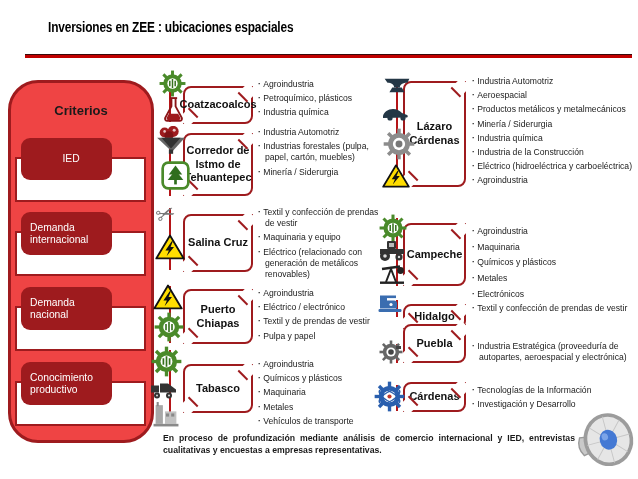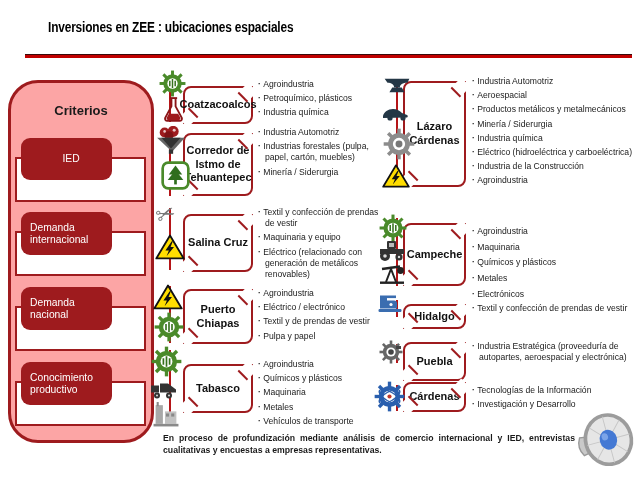--- a/index.html
+++ b/index.html
@@ -3,21 +3,21 @@
 <meta charset="utf-8">
 <style>
   html,body{margin:0;padding:0;background:#fff;}
   .slide{position:relative;width:638px;height:479px;background:#fff;overflow:hidden;
          font-family:"Liberation Sans",sans-serif;color:#111;}
   .title{position:absolute;left:48px;top:19px;font-size:14.5px;font-weight:bold;color:#000;
          letter-spacing:-0.2px;transform:scaleX(0.82);transform-origin:left center;white-space:nowrap;}
   .rule{position:absolute;left:25px;top:54px;width:607px;height:3px;background:#C00000;border-top:1px solid #3a0a0a;}
 
   
-  .panel{position:absolute;left:8px;top:80px;width:140px;height:357px;border:3px solid #9E1B1E;border-radius:30px;background:#fca5a5;}
+  .panel{position:absolute;left:8px;top:80px;width:140px;height:357px;border:3px solid #9E1B1E;border-radius:30px;background:#ef4444;}
   .panel-heading{position:absolute;left:0;top:20px;width:100%;text-align:center;font-size:13px;font-weight:bold;color:#1a1a1a;}
   .c-outline{position:absolute;left:4px;width:127px;height:41px;border:2px solid #9E1B1E;background:#fff;}
   .c-filled{position:absolute;left:10px;width:91px;height:43px;background:#9E1B1E;border-radius:9px;
             color:#fff;font-size:10.3px;line-height:1.15;display:flex;align-items:center;padding-left:9px;box-sizing:border-box;justify-content:center;}
 
   
   .locbox{position:absolute;background:#fff;border:2px solid #9E1B1E;border-radius:8px;
           border-top-right-radius:0;border-bottom-left-radius:0;
           display:flex;align-items:center;justify-content:center;text-align:center;
           font-size:11px;font-weight:bold;color:#111;line-height:1.25;padding:2px;box-sizing:border-box;}
@@ -155,35 +155,35 @@
 
   <div class="locbox" style="left:403px;top:81px;width:63px;height:106px">
       <span>Lázaro Cárdenas</span>
     </div>
   <div class="locbox" style="left:403px;top:223px;width:63px;height:63px">
       <span>Campeche</span>
     </div>
   <div class="locbox" style="left:403px;top:304px;width:63px;height:25px">
       <span>Hidalgo</span>
     </div>
-  <div class="locbox" style="left:403px;top:342px;width:63px;height:39px">
+  <div class="locbox" style="left:403px;top:324px;width:63px;height:39px">
       <span>Puebla</span>
     </div>
   <div class="locbox" style="left:403px;top:382px;width:63px;height:30px">
       <span>Cárdenas</span>
     </div>
 
   <ul class="blist right" style="left:472px;top:76px">
     <li>Industria Automotriz</li>
     <li>Aeroespacial</li>
     <li>Productos metálicos y metalmecánicos</li>
     <li>Minería / Siderurgia</li>
     <li>Industria química</li>
+    <li>Industria de la Construcción</li>
     <li>Eléctrico (hidroeléctrica y carboeléctrica)</li>
-    <li>Industria de la Construcción</li>
     <li>Agroindustria</li>
   </ul>
   <ul class="blist right spread" style="left:472px;top:226px">
     <li>Agroindustria</li>
     <li>Maquinaria</li>
     <li>Químicos y plásticos</li>
     <li>Metales</li>
     <li>Electrónicos</li>
   </ul>
   <ul class="blist right" style="left:472px;top:303px">

